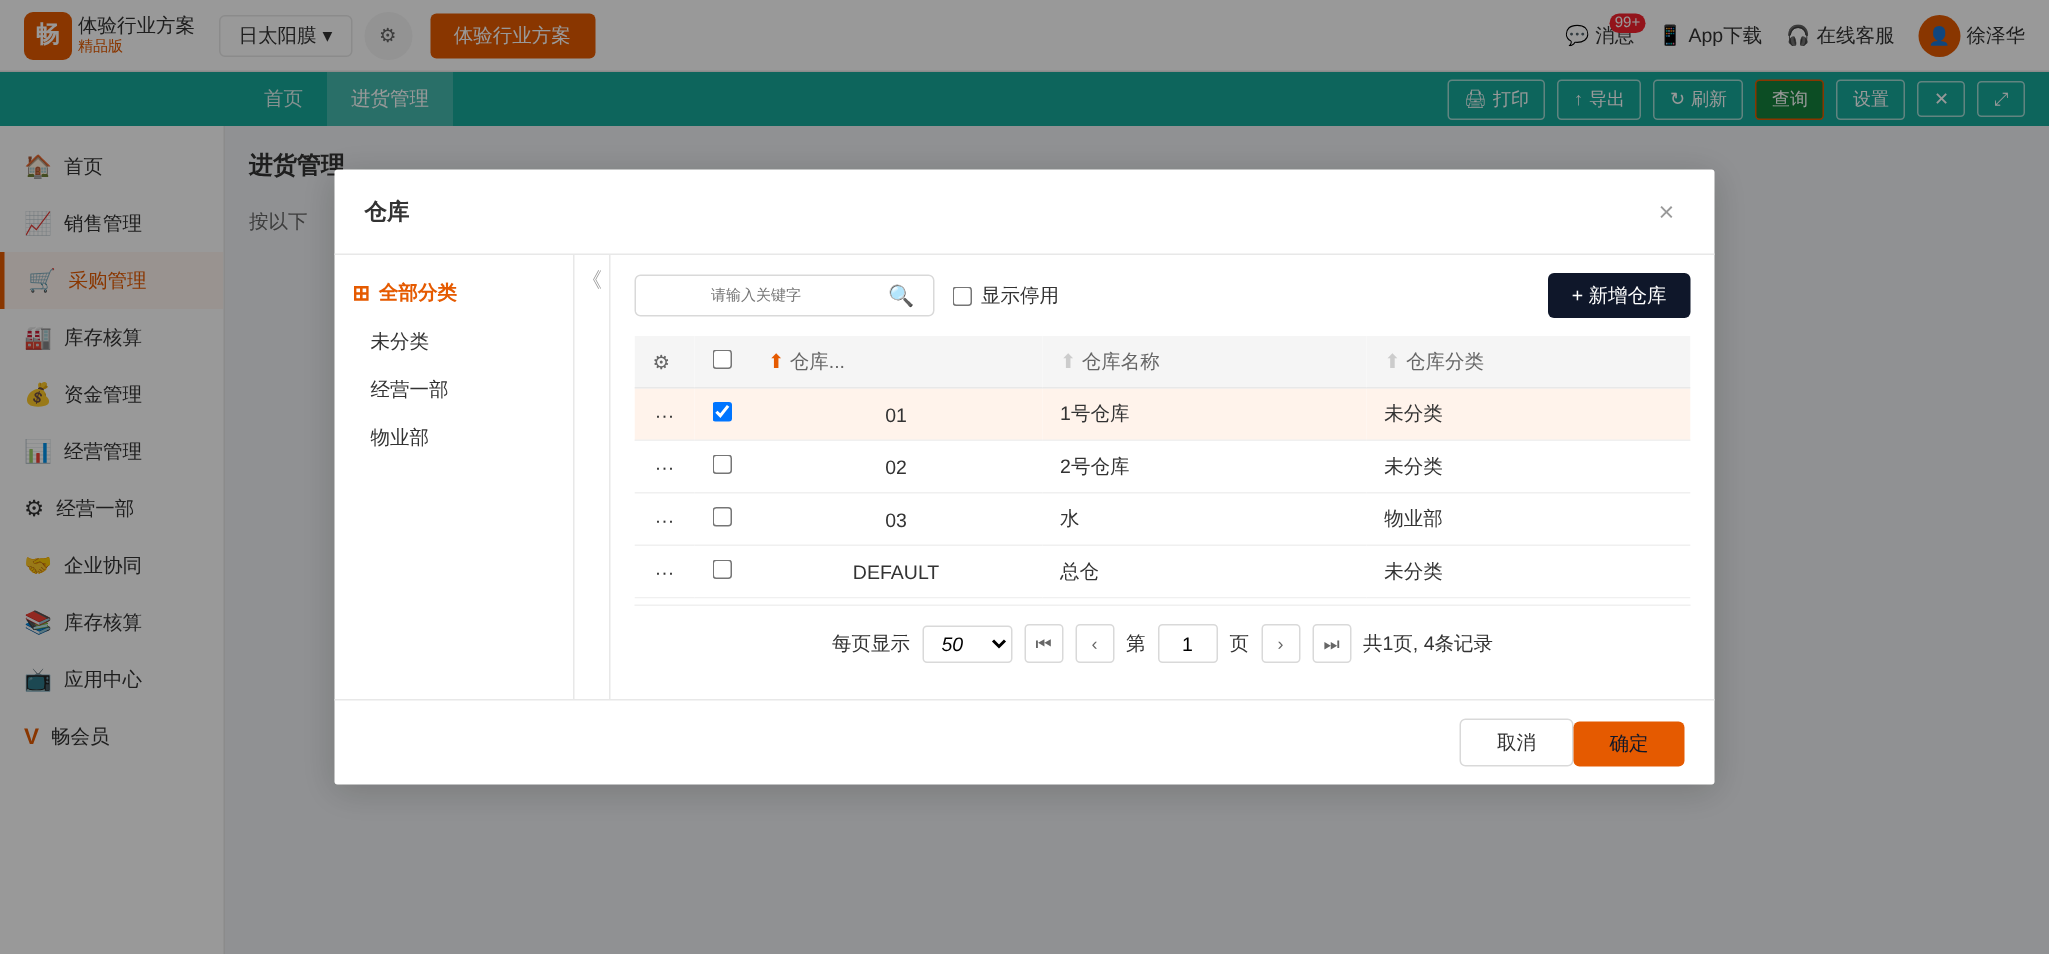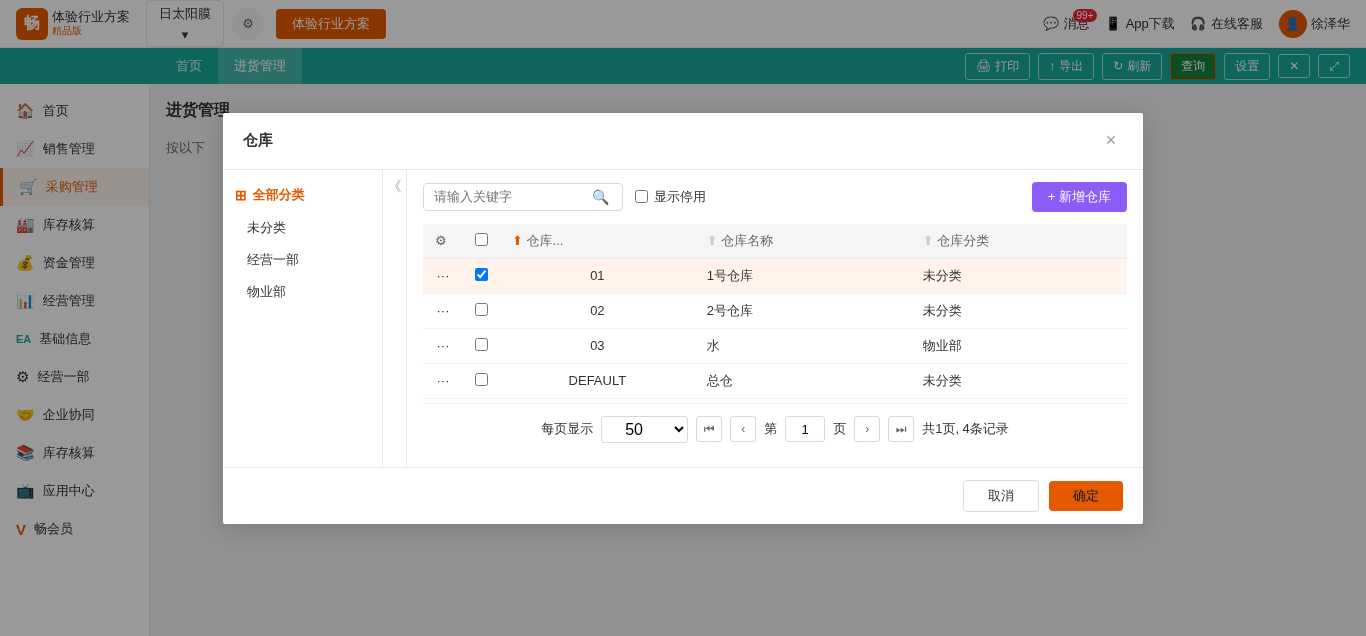--- a/index.html
+++ b/index.html
@@ -31,21 +31,20 @@
     }
     .logo-text { font-size: 13px; color: #333; line-height: 1.2; }
     .logo-sub { font-size: 10px; color: #e55a00; }
     .nav-store-select {
       display: flex; align-items: center; gap: 4px;
       padding: 4px 12px;
       border: 1px solid #e8e8e8;
       border-radius: 4px;
       cursor: pointer;
       color: #333;
-      flex-direction: column;
     }
     .nav-btn-orange {
       background: #e55a00; color: #fff;
       border: none; border-radius: 4px;
       padding: 6px 16px; cursor: pointer; font-size: 13px;
       margin-left: 12px;
     }
     .nav-gear {
       width: 32px; height: 32px;
       background: #f5f5f5; border-radius: 50%;
@@ -188,30 +187,30 @@
       display: flex; align-items: center; gap: 12px; margin-bottom: 12px;
     }
     .search-box {
       display: flex; align-items: center;
       border: 1px solid #d9d9d9; border-radius: 4px;
       overflow: hidden; background: #fff;
       flex: 0 0 200px;
     }
     .search-input {
       border: none; outline: none; padding: 5px 10px;
-      font-size: 13px; color: #333; width: 160px;
+      font-size: 10px; color: #333; width: 160px; text-align: center;
     }
     .search-btn {
       background: none; border: none; cursor: pointer;
       padding: 5px 8px; color: #999; font-size: 14px;
     }
     .checkbox-label { display: flex; align-items: center; gap: 6px; color: #333; font-size: 13px; cursor: pointer; }
     .add-btn {
       margin-left: auto;
-      background: #8b5cf6; color: #fff;
+      background: #0f172a; color: #fff;
       border: none; border-radius: 4px;
       padding: 6px 16px; cursor: pointer; font-size: 13px;
       white-space: nowrap;
     }
     
     .data-table { width: 100%; border-collapse: collapse; font-size: 13px; }
     .data-table th {
       background: #f5f5f5;
       padding: 8px 12px;
       text-align: left;
@@ -228,41 +227,42 @@
     .row-num { color: #999; text-align: center; }
     .gear-col { text-align: center; color: #999; cursor: pointer; }
     
     .pagination {
       display: flex; align-items: center; justify-content: center;
       padding: 12px 0; gap: 8px; font-size: 13px; color: #333;
       border-top: 1px solid #f0f0f0; margin-top: 4px;
     }
     .page-size-select {
       border: 1px solid #d9d9d9; border-radius: 3px;
-      padding: 3px 19px; font-size: 16px; cursor: pointer;
+      padding: 3px 8px; font-size: 13px; cursor: pointer;
       background: #fff;
+      font-style: italic;
     }
     .page-nav-btn {
       width: 26px; height: 26px;
       border: 1px solid #d9d9d9; border-radius: 3px;
       background: #fff; cursor: pointer; color: #666;
       display: flex; align-items: center; justify-content: center;
       font-size: 12px;
     }
     .page-nav-btn:disabled { color: #ccc; cursor: not-allowed; }
     .page-input {
       width: 40px; height: 26px;
       border: 1px solid #d9d9d9; border-radius: 3px;
       text-align: center; font-size: 13px; padding: 0 4px;
     }
     
     .modal-footer {
       padding: 12px 20px;
       border-top: 1px solid #e8e8e8;
-      display: flex; align-items: center; justify-content: flex-end; gap: 10px;
+      display: flex; align-items: flex-end; justify-content: flex-end; 
     }
     .btn-cancel {
       padding: 6px 24px; border: 1px solid #d9d9d9;
       background: #fff; border-radius: 4px; cursor: pointer; font-size: 13px; color: #333;
     }
     .btn-confirm {
       padding: 6px 24px; border: none;
       background: #e55a00; color: #0f172a; border-radius: 4px; cursor: pointer; font-size: 13px;
     }
     
@@ -363,24 +363,20 @@
       <span class="sidebar-icon">🏭</span>
       <span>库存核算</span>
     </div>
     <div class="sidebar-item">
       <span class="sidebar-icon">💰</span>
       <span>资金管理</span>
     </div>
     <div class="sidebar-item">
       <span class="sidebar-icon">📊</span>
       <span>经营管理</span>
-    </div>
-    <div class="sidebar-item">
-      <span class="sidebar-icon" style="font-size:11px;font-weight:bold;color:#17a99a;">EA</span>
-      <span>基础信息</span>
     </div>
     <div class="sidebar-item">
       <span class="sidebar-icon">⚙</span>
       <span>经营一部</span>
     </div>
     <div class="sidebar-item">
       <span class="sidebar-icon">🤝</span>
       <span>企业协同</span>
     </div>
     <div class="sidebar-item">

